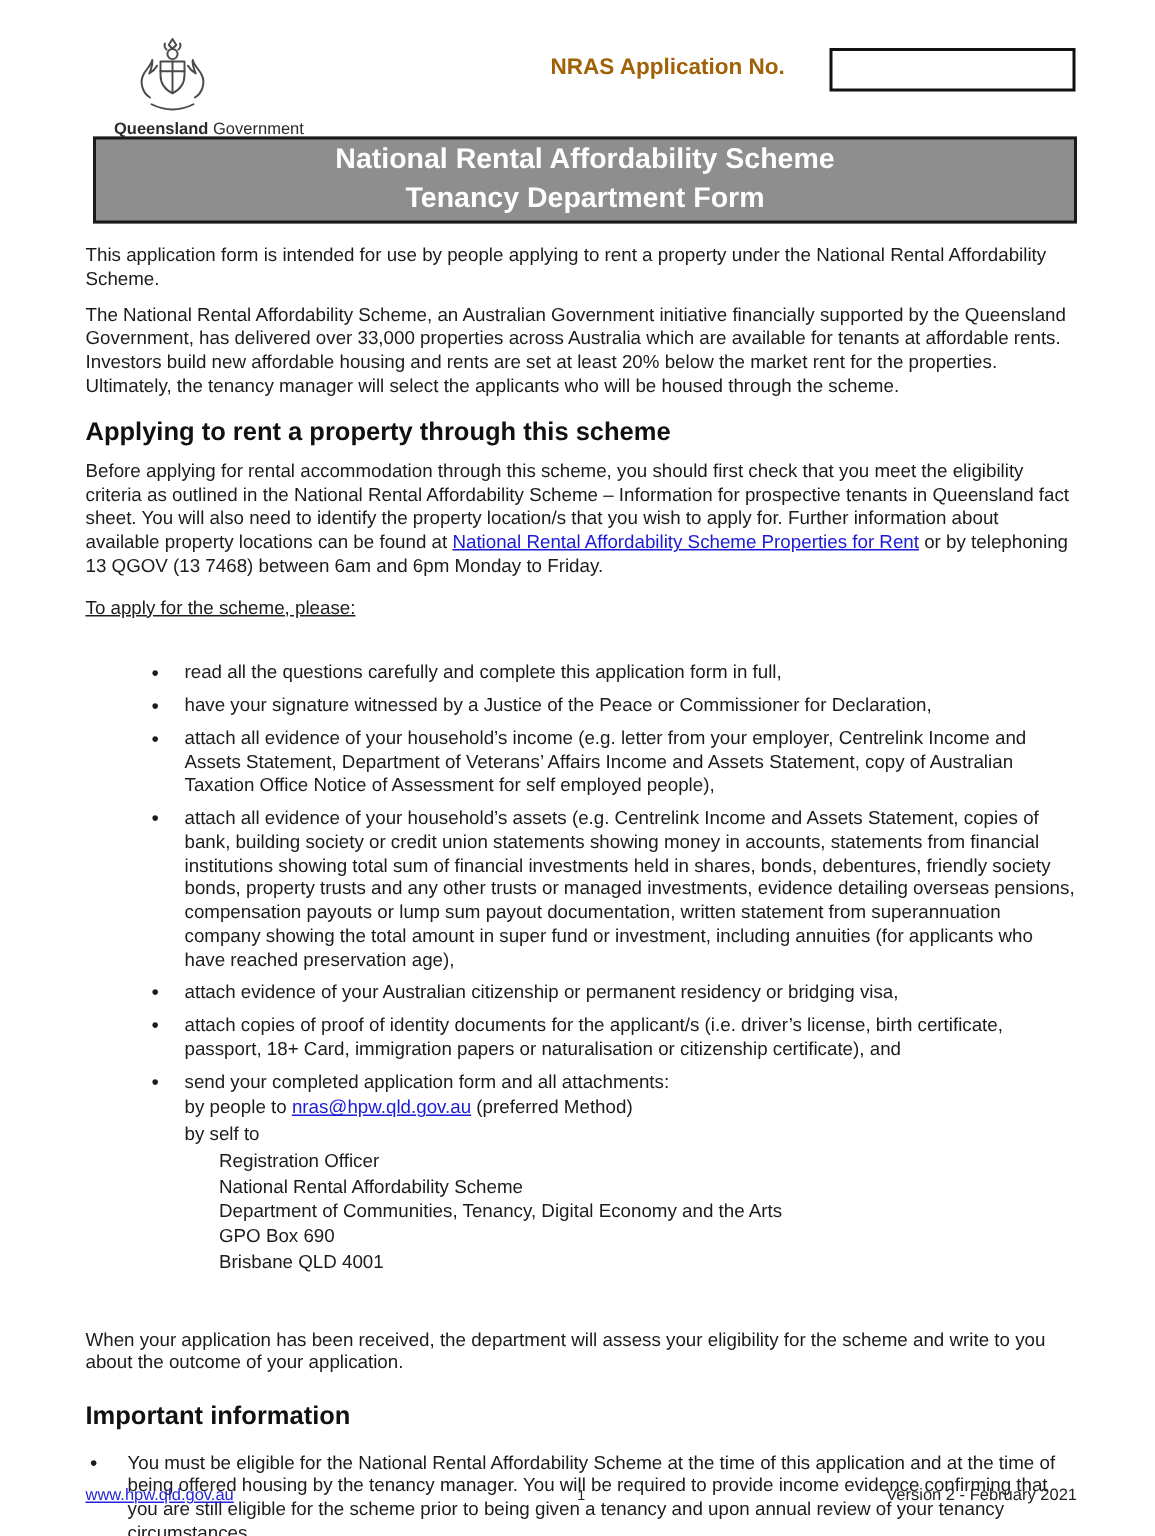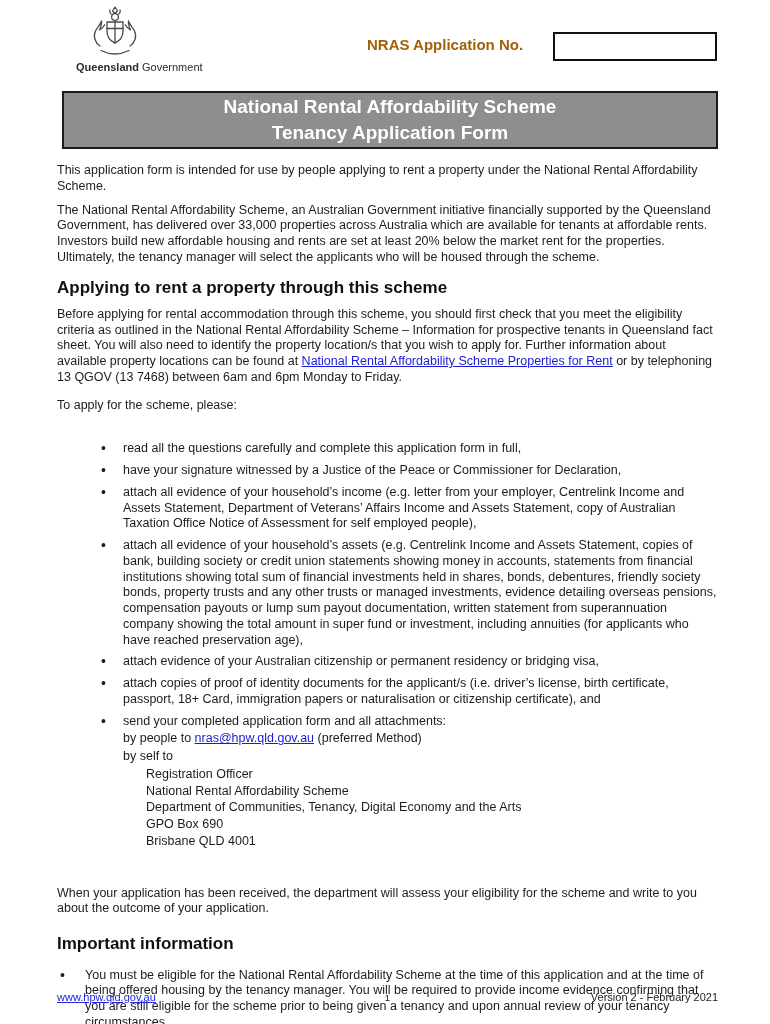--- a/index.html
+++ b/index.html
@@ -11,21 +11,21 @@
     margin: 0 auto;
     background: #ffffff;
     font-family: "Liberation Sans", sans-serif;
     font-size: 12.5px;
     line-height: 1.26;
     color: #1c1c1c;
     overflow: hidden;
   }
 
   
-  .logo-block { position: absolute; left: 76px; top: 4px; width: 180px; }
+  .logo-block { position: absolute; left: 76px; top: 23px; width: 180px; }
   .coa { display: block; margin-left: 10px; }
   .logo-text { font-size: 11px; color: #2b2b2b; margin-top: 1px; white-space: nowrap; }
   .logo-text .b { font-weight: bold; }
 
   .appno-label {
     position: absolute; left: 367px; top: 36px;
     font-size: 15px; font-weight: bold; color: #a16207;
     white-space: nowrap;
   }
   .appno-box {
@@ -103,33 +103,33 @@
       </g>
     </svg>
     <div class="logo-text"><span class="b">Queensland</span><span> Government</span></div>
   </div>
 
   <div class="appno-label">NRAS Application No.</div>
   <div class="appno-box"><span></span></div>
 
   <div class="banner">
     <div>National Rental Affordability Scheme</div>
-    <div>Tenancy Application Form</div>
+    <div>Tenancy Department Form</div>
   </div>
 
   <div class="content">
 
     <p>This application form is intended for use by people applying to rent a property under the National Rental Affordability Scheme.</p>
     <p style="margin-bottom:10px;">The National Rental Affordability Scheme, an Australian Government initiative financially supported by the Queensland Government, has delivered over 33,000 properties across Australia which are available for tenants at affordable rents. Investors build new affordable housing and rents are set at least 20% below the market rent for the properties. Ultimately, the tenancy manager will select the applicants who will be housed through the scheme.</p>
 
     <h3 class="sect">Applying to rent a property through this scheme</h3>
 
     <p style="margin-bottom:12px;"><span>Before applying for rental accommodation through this scheme, you should first check that you meet the eligibility criteria as outlined in the National Rental Affordability Scheme – Information for prospective tenants in Queensland fact sheet. You will also need to identify the property location/s that you wish to apply for. Further information about available property locations can be found at </span><a href="#" class="doclink">National Rental Affordability Scheme Properties for Rent</a><span> or by telephoning 13 QGOV (13 7468) between 6am and 6pm Monday to Friday.</span></p>
 
-    <p style="margin-bottom:20px;">To apply for the scheme, please:</p>
+    <p style="margin-bottom:20px;text-decoration:underline;">To apply for the scheme, please:</p>
 
     <ul class="plain apply-list">
       <li>read all the questions carefully and complete this application form in full,</li>
       <li>have your signature witnessed by a Justice of the Peace or Commissioner for Declaration,</li>
       <li>attach all evidence of your household’s income (e.g. letter from your employer, Centrelink Income and Assets Statement, Department of Veterans’ Affairs Income and Assets Statement, copy of Australian Taxation Office Notice of Assessment for self employed people),</li>
       <li>attach all evidence of your household’s assets (e.g. Centrelink Income and Assets Statement, copies of bank, building society or credit union statements showing money in accounts, statements from financial institutions showing total sum of financial investments held in shares, bonds, debentures, friendly society bonds, property trusts and any other trusts or managed investments, evidence detailing overseas pensions, compensation payouts or lump sum payout documentation, written statement from superannuation company showing the total amount in super fund or investment, including annuities (for applicants who have reached preservation age),</li>
       <li>attach evidence of your Australian citizenship or permanent residency or bridging visa,</li>
       <li>attach copies of proof of identity documents for the applicant/s (i.e. driver’s license, birth certificate, passport, 18+ Card, immigration papers or naturalisation or citizenship certificate), and</li>
       <li>
         <div>send your completed application form and all attachments:</div>

